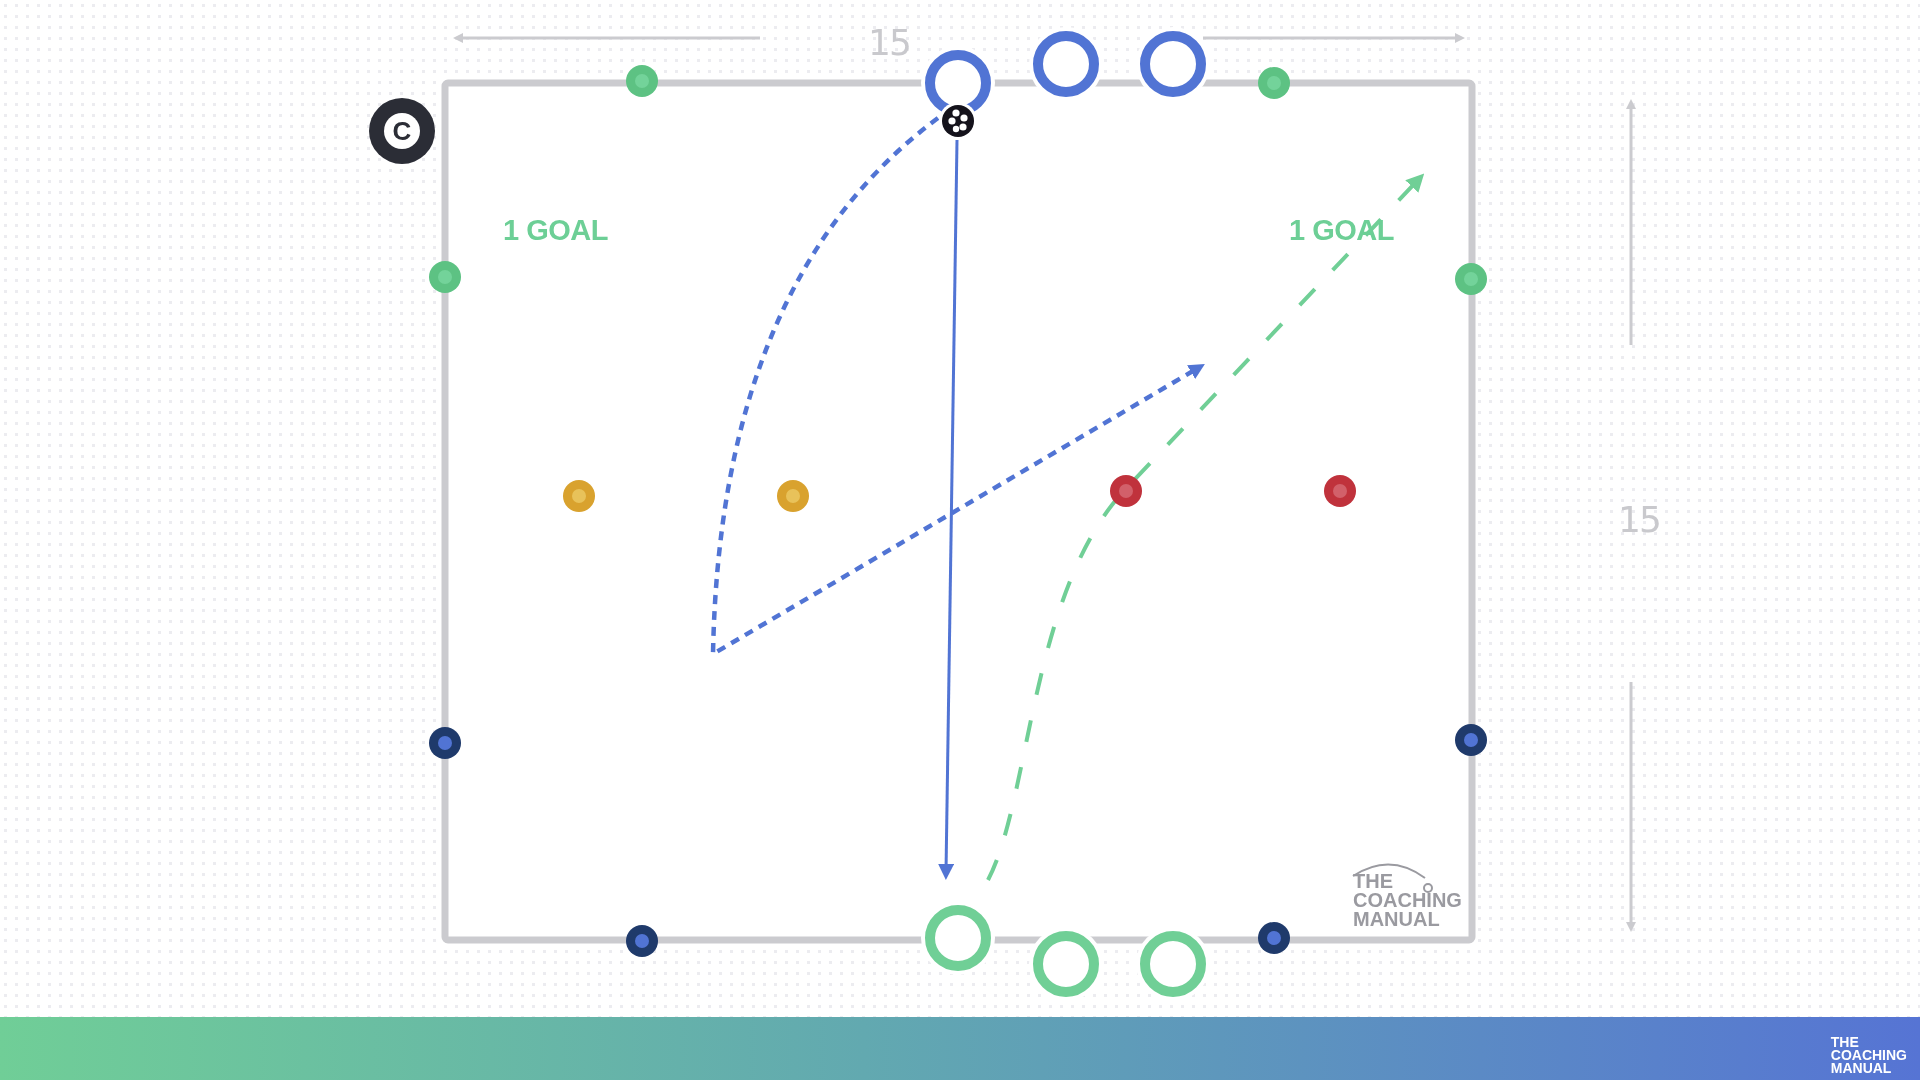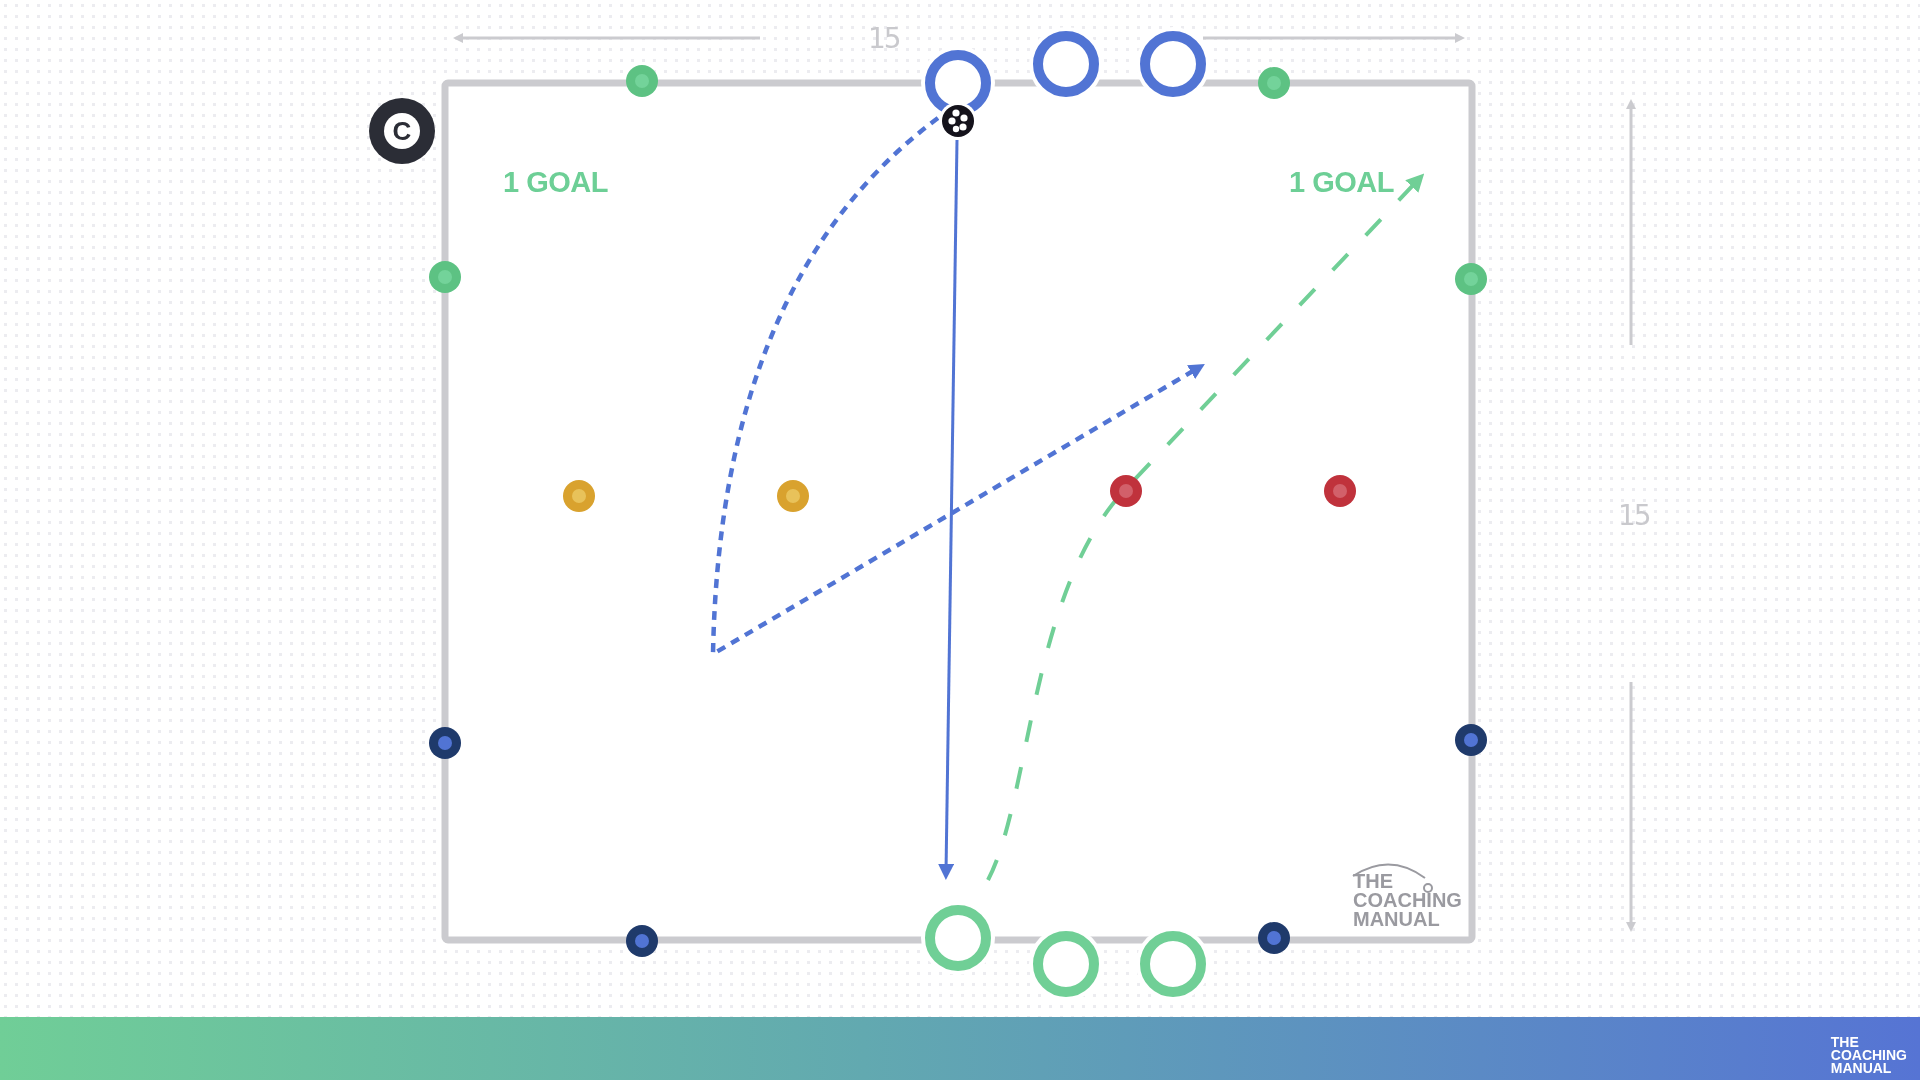--- a/index.html
+++ b/index.html
@@ -6,25 +6,25 @@
     body {
       width:1920px; height:1080px; position:relative; overflow:hidden;
       background-color:#ffffff;
       background-image: radial-gradient(circle, #ececf0 1.6px, transparent 2px);
       background-size: 11px 11px;
       font-family: "DejaVu Sans", sans-serif;
     }
     #stage { position:absolute; left:0; top:0; width:1920px; height:1080px; }
     .label-goal {
       position:absolute; color:#6dcf96; font-family:"Liberation Sans", sans-serif;
-      font-weight:bold; font-size:29px; letter-spacing:-0.5px; line-height:1;
+      font-weight:bold; font-size:29px; letter-spacing:-0.5px; line-height:1;margin-top:48px;
     }
     .dim-label {
       position:absolute; color:#c9c9cd; font-family:"DejaVu Sans", sans-serif;
-      font-size:28px; line-height:1; letter-spacing:-2px;
+      font-size:36px; line-height:1; letter-spacing:-2px;
     }
     .coach-badge {
       position:absolute; left:369px; top:98px; width:66px; height:66px; border-radius:50%;
       background:#2b2d36; display:flex; align-items:center; justify-content:center;
     }
     .coach-badge .inner {
       width:36px; height:36px; border-radius:50%; background:#fff; display:flex;
       align-items:center; justify-content:center; font-family:"Liberation Sans", sans-serif;
       font-weight:bold; font-size:26px; color:#2b2d36; line-height:1;
     }

